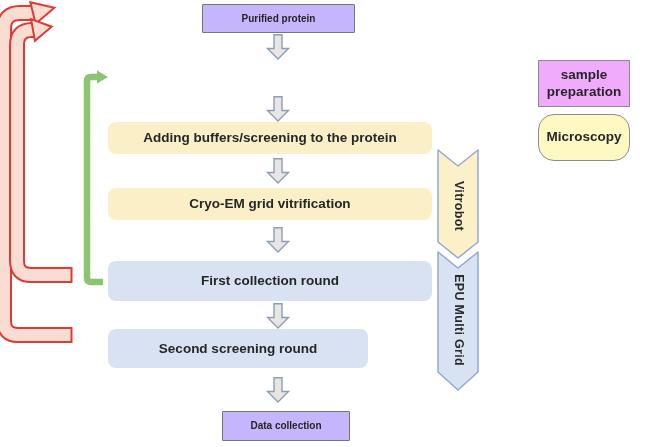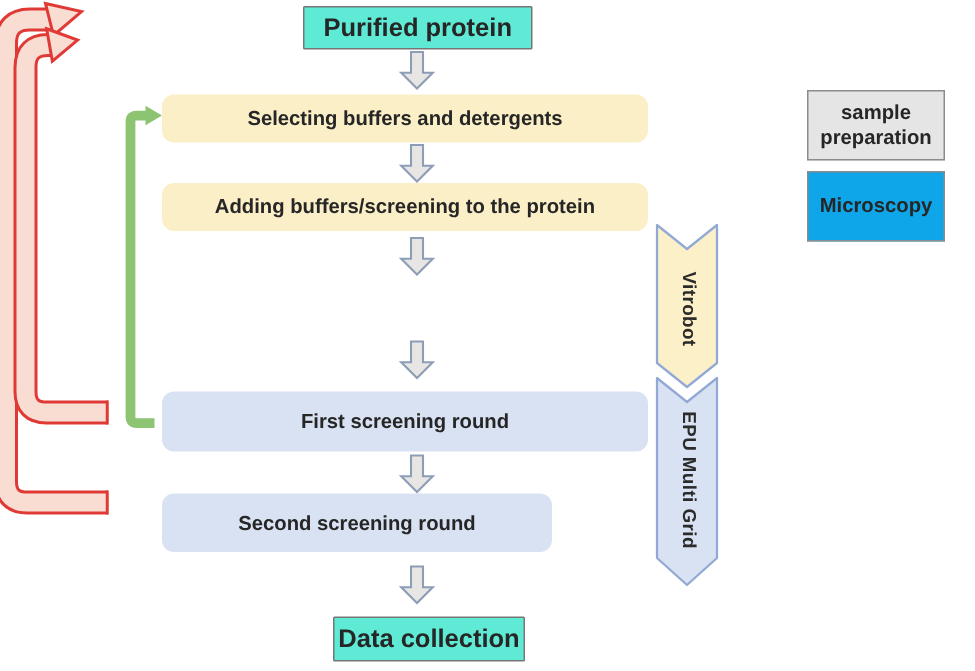--- a/index.html
+++ b/index.html
@@ -5,31 +5,31 @@
   html,body{margin:0;padding:0;background:#ffffff;}
   .canvas{
     position:relative;width:650px;height:447px;background:#ffffff;overflow:hidden;
     font-family:"Liberation Sans",sans-serif;
   }
   .node{
     position:absolute;display:flex;align-items:center;justify-content:center;
     text-align:center;font-weight:700;color:#262626;font-size:13.5px;line-height:1.15;
   }
   .node.terminal{
-    background:#5eead4;border:1.6px solid #767676;font-size:17px;border-radius:1px;
+    background:#c4b5fd;border:1.6px solid #767676;font-size:10px;border-radius:1px;
   }
   .node.sample-prep{background:#FBEFC7;border-radius:8px;}
   .node.microscopy{background:#D9E2F2;border-radius:8px;}
   .legend-box{
     position:absolute;left:538px;width:92px;height:47px;display:flex;align-items:center;
     justify-content:center;text-align:center;font-weight:700;font-size:13.5px;color:#262626;
     border:1.3px solid #8c8c8c;line-height:1.2;padding:0 4px;box-sizing:border-box;
   }
-  .legend-sample{top:60px;background:#e5e5e5;}
-  .legend-micro{top:114px;background:#0ea5e9;}
+  .legend-sample{top:60px;background:#f0abfc;}
+  .legend-micro{top:114px;background:#fef9c3;border-radius:16px;}
   svg{position:absolute;left:0;top:0;}
   .connector{overflow:visible;}
   .banner-text{
     font-family:"Liberation Sans",sans-serif;font-weight:700;font-size:12.5px;
     fill:#2b2b2b;letter-spacing:.3px;
   }
 </style>
 </head>
 <body>
 
@@ -52,26 +52,26 @@
     </g>
 
     <g>
       <path d="M 103 282 L 91 282 Q 87 282 87 278 L 87 81 Q 87 77 91 77 L 98 77" fill="none" stroke="#8CC472" stroke-width="6.5"></path>
       <polygon points="97,70.5 108,77 97,83.5" fill="#8CC472"></polygon>
     </g>
   </svg>
 
   <div class="node terminal" style="left:202px;top:4px;width:151px;height:27px;">Purified protein</div>
 
-  <div class="node sample-prep" style="left:108px;top:63px;width:324px;height:32px;">Selecting buffers and detergents</div>
 
   <div class="node sample-prep" style="left:108px;top:122px;width:324px;height:32px;">Adding buffers/screening to the protein</div>
 
+  <div class="node sample-prep" style="left:108px;top:188px;width:324px;height:32px;">Cryo-EM grid vitrification</div>
 
-  <div class="node microscopy" style="left:108px;top:261px;width:324px;height:40px;">First screening round</div>
+  <div class="node microscopy" style="left:108px;top:261px;width:324px;height:40px;">First collection round</div>
 
   <div class="node microscopy" style="left:108px;top:329px;width:260px;height:39px;">Second screening round</div>
 
   <div class="node terminal" style="left:222px;top:411px;width:126px;height:28px;">Data collection</div>
 
   <svg class="connector" style="left:265px;top:34px;" width="26" height="26" viewBox="0 0 26 26">
       <polygon points="9,0.7 17,0.7 17,14.5 23.5,14.5 13,25 2.5,14.5 9,14.5" fill="#E7E6E4" stroke="#8D9DB6" stroke-width="1.4"></polygon>
     </svg>
   <svg class="connector" style="left:265px;top:96px;" width="26" height="26" viewBox="0 0 26 26">
       <polygon points="9,0.7 17,0.7 17,14.5 23.5,14.5 13,25 2.5,14.5 9,14.5" fill="#E7E6E4" stroke="#8D9DB6" stroke-width="1.4"></polygon>

